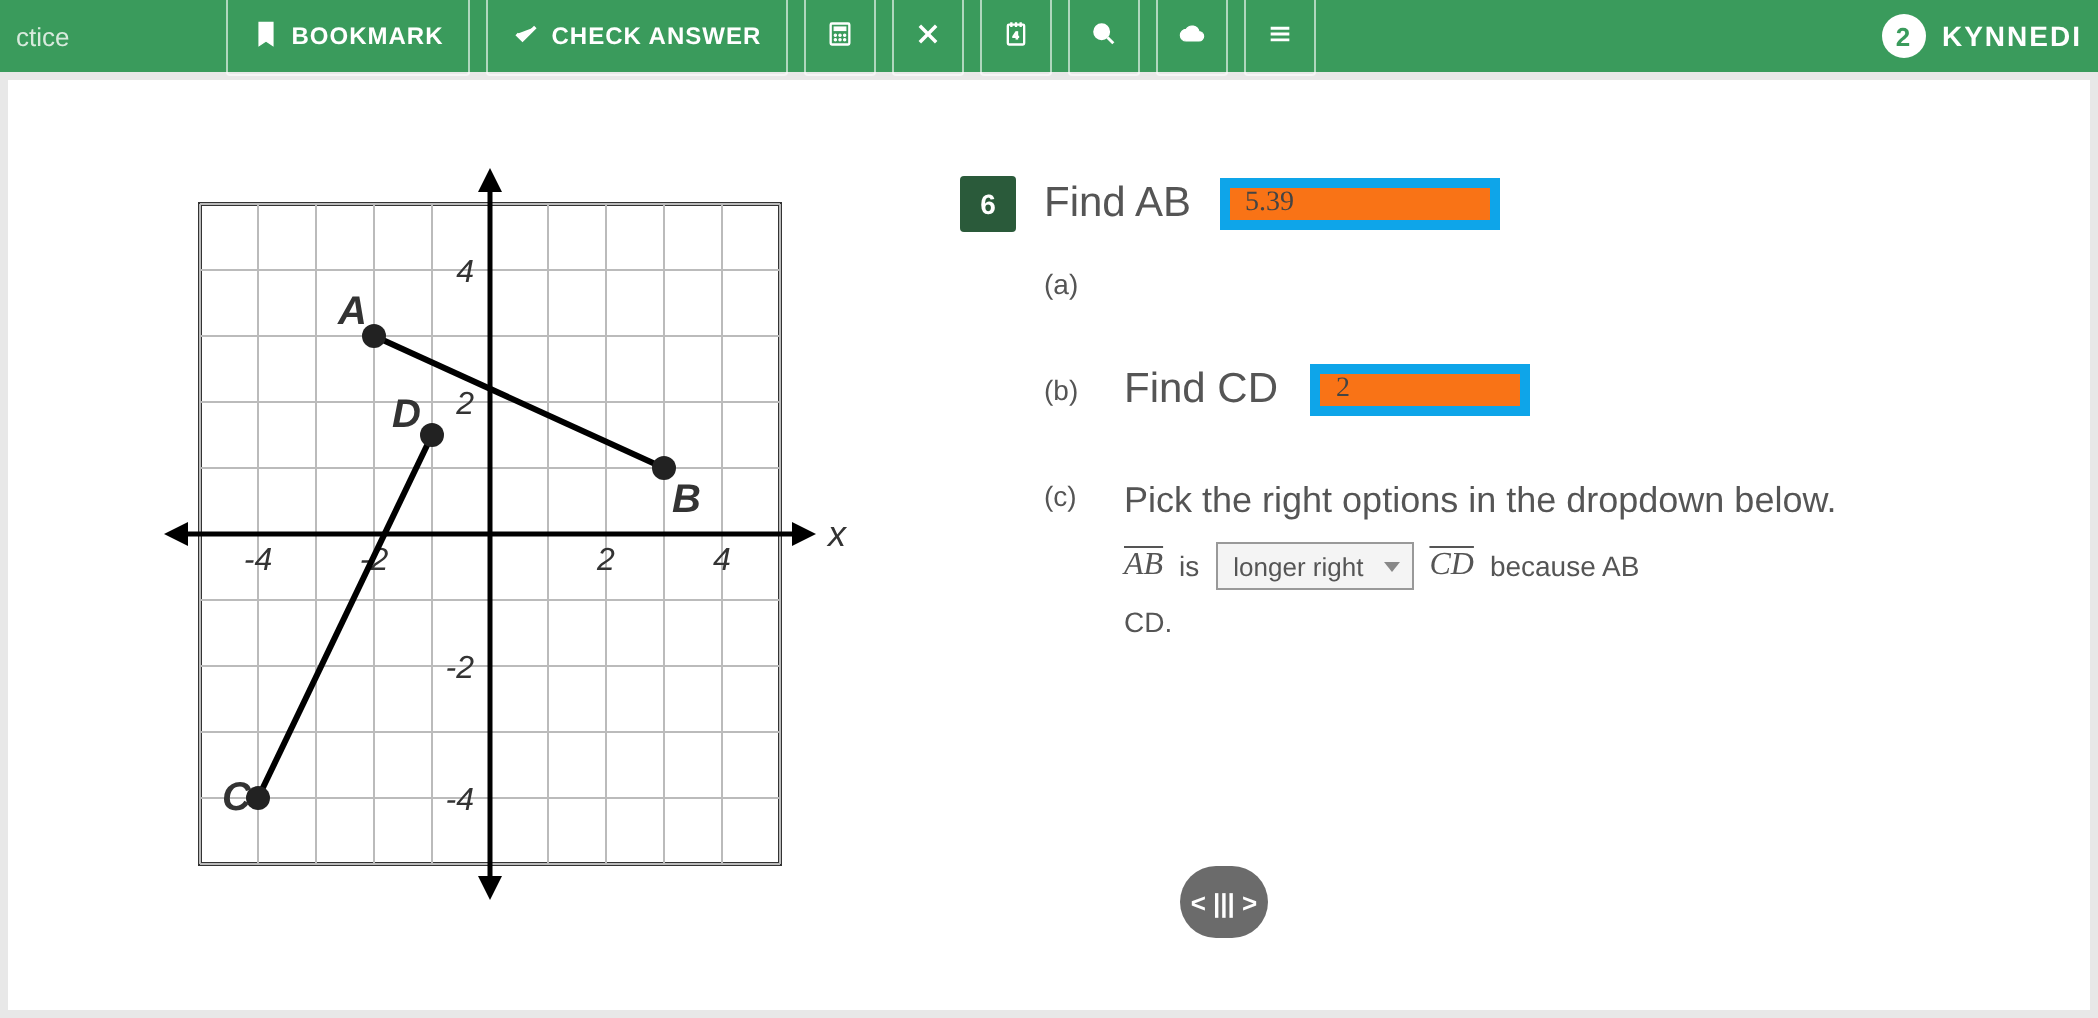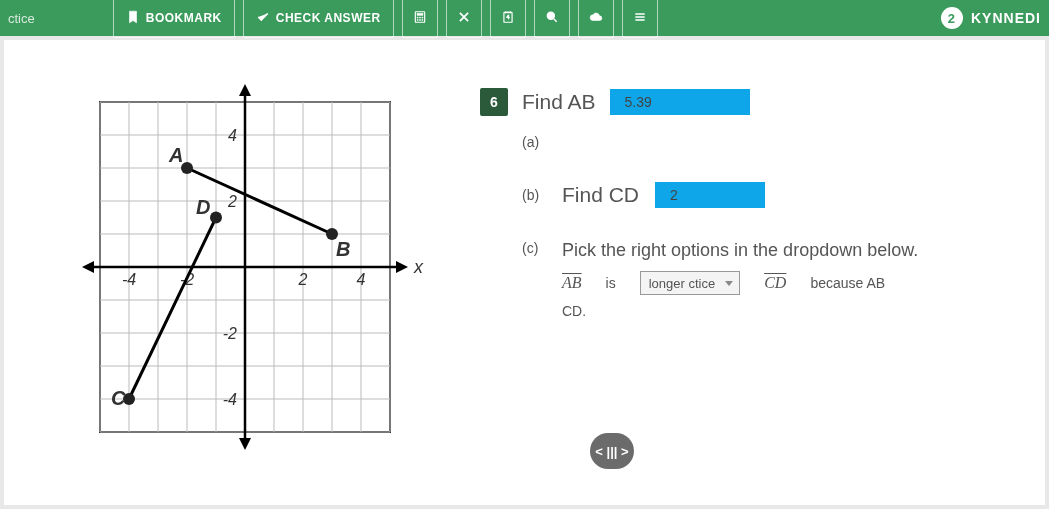--- a/index.html
+++ b/index.html
@@ -106,27 +106,28 @@
       background: #2a5a3a;
       color: #fff;
       font-weight: 700;
       display: flex;
       align-items: center;
       justify-content: center;
       border-radius: 2px;
     }
     .q-label { font-size: 21px; color: #555; }
     .answer-input {
-      border: 7px solid #0ea5e9;
-      background: #0ea5e9;
+      border: 5px solid #0ea5e9;
+      background: #f97316;
       padding: 4px 8px;
       font-size: 14px;
       width: 140px;
       height: 26px;
       color: #444;
+      font-family: Liberation Serif, serif;
     }
     .answer-input.small { width: 110px; }
     .sub {
       display: flex;
       align-items: center;
       gap: 16px;
       margin-bottom: 32px;
       padding-left: 42px;
     }
     .sub-letter {
@@ -142,21 +143,21 @@
       gap: 16px;
       margin-bottom: 10px;
     }
     .part-c-text {
       color: #555;
       font-size: 18px;
     }
     .statement-row {
       display: flex;
       align-items: center;
-      gap: 24px;
+      gap: 8px;
       margin-bottom: 8px;
       padding-left: 40px;
       font-size: 14px;
       color: #555;
     }
     .overline {
       text-decoration: overline;
       font-style: italic;
       font-family: "Times New Roman", serif;
       font-size: 16px;
@@ -368,21 +369,21 @@
     <div class="part-c">
       <div class="part-c-header">
         <span class="sub-letter">(c)</span>
         <span class="part-c-text">Pick the right options in the dropdown below.</span>
       </div>
 
       <div class="statement-row">
         <span class="overline">AB</span>
         <span>is</span>
         <div class="dropdown">
-          <span>longer ctice</span>
+          <span>longer right</span>
         </div>
         <span class="overline">CD</span>
         <span>because AB</span>
       </div>
 
       <div class="statement-row">
         <span>CD.</span>
       </div>
     </div>
 

